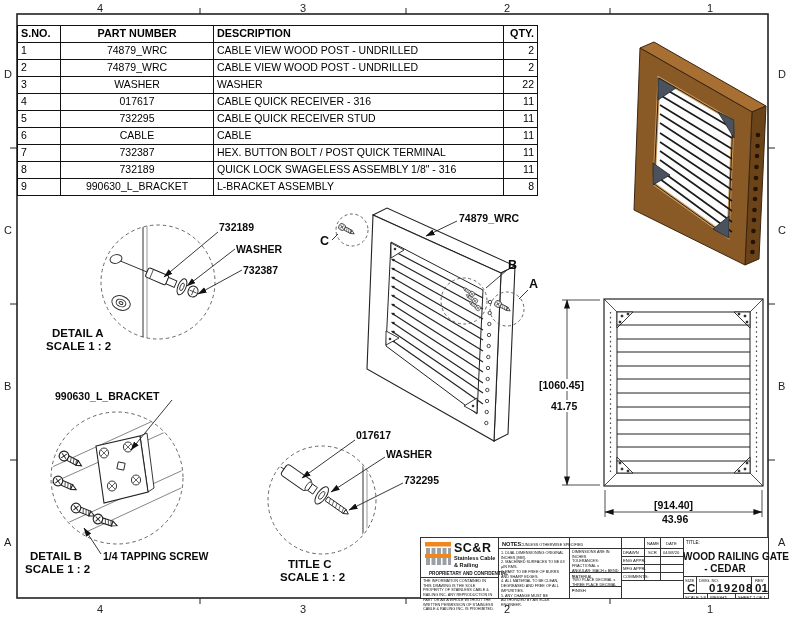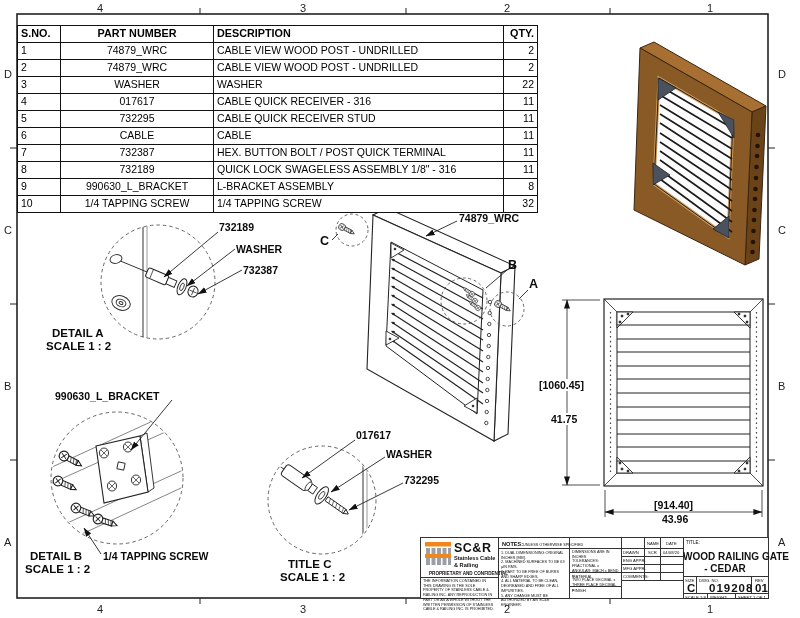--- a/index.html
+++ b/index.html
@@ -408,26 +408,20 @@
           <td class="c1">732189</td>
           <td class="c2">QUICK LOCK SWAGELESS ASSEMBLY 1/8" - 316</td>
           <td class="c3">11</td>
         </tr>
         <tr>
           <td class="c0">9</td>
           <td class="c1">990630_L_BRACKET</td>
           <td class="c2">L-BRACKET ASSEMBLY</td>
           <td class="c3">8</td>
         </tr>
-        <tr>
-          <td class="c0">10</td>
-          <td class="c1">1/4 TAPPING SCREW</td>
-          <td class="c2">1/4 TAPPING SCREW</td>
-          <td class="c3">32</td>
-        </tr>
       </tbody>
   </table>
 
   <div class="lbl callout" style="left:219px;top:221px;">732189</div>
   <div class="lbl callout" style="left:236px;top:243px;">WASHER</div>
   <div class="lbl callout" style="left:243px;top:264px;">732387</div>
   <div class="lbl dtitle" style="left:52px;top:327px;">DETAIL A</div>
   <div class="lbl dtitle" style="left:46px;top:340px;">SCALE 1 : 2</div>
 
   <div class="lbl callout" style="left:55px;top:390px;">990630_L_BRACKET</div>
@@ -440,21 +434,21 @@
   <div class="lbl callout" style="left:404px;top:474px;">732295</div>
   <div class="lbl dtitle" style="left:288px;top:558px;">TITLE C</div>
   <div class="lbl dtitle" style="left:280px;top:571px;">SCALE 1 : 2</div>
 
   <div class="lbl callout" style="left:459px;top:212px;">74879_WRC</div>
   <div class="lbl marker" style="left:320px;top:234px;">C</div>
   <div class="lbl marker" style="left:508px;top:258px;">B</div>
   <div class="lbl marker" style="left:529px;top:277px;">A</div>
 
   <div class="lbl dim" style="left:538px;top:379px;">[1060.45]</div>
-  <div class="lbl dim" style="left:550px;top:413px;">41.75</div>
+  <div class="lbl dim" style="left:550px;top:400px;">41.75</div>
   <div class="lbl dim" style="left:653px;top:499px;">[914.40]</div>
   <div class="lbl dim" style="left:661px;top:513px;">43.96</div>
 
   <div id="tblock">
     <div class="vline" style="left:77px;"></div>
     <div class="vline" style="left:148px;"></div>
     <div class="vline" style="left:200px;"></div>
     <div class="vline" style="left:262px;"></div>
 
     <svg width="26" height="23" style="position:absolute;left:4px;top:4px;">

